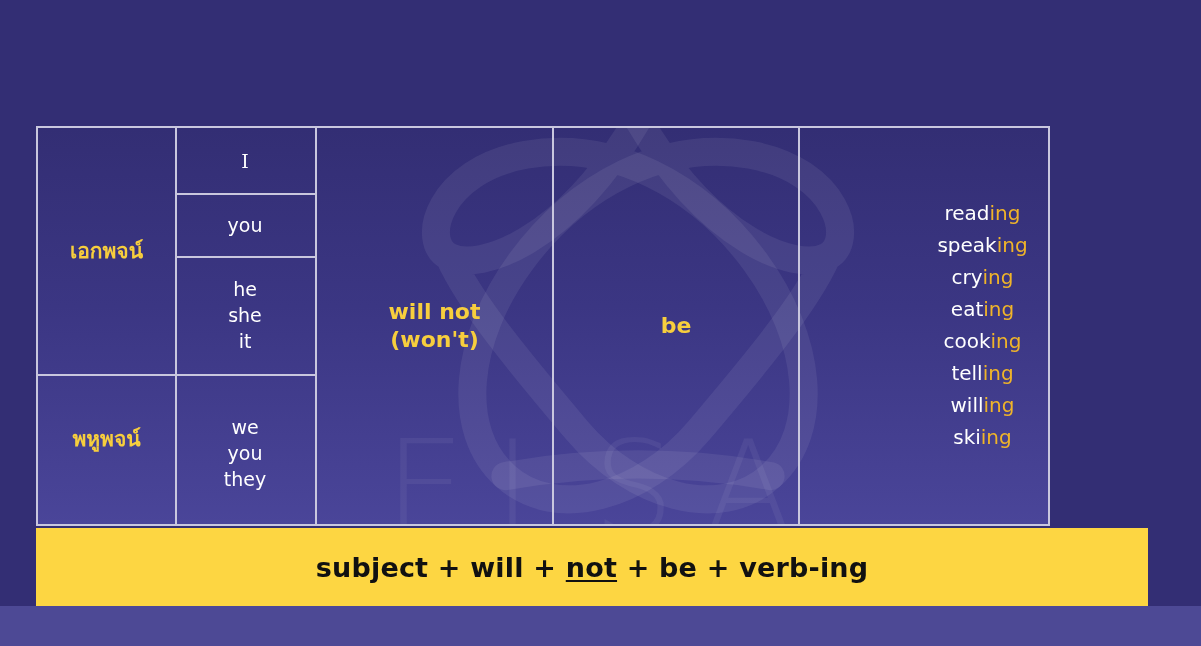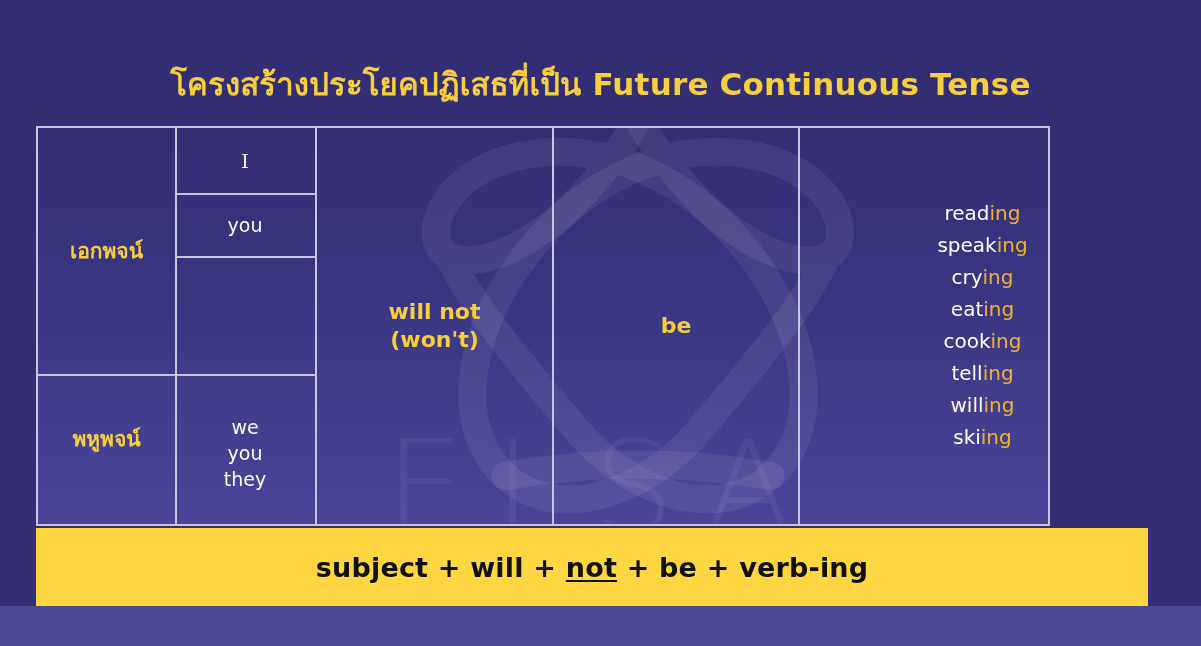--- a/index.html
+++ b/index.html
@@ -177,21 +177,20 @@
   }
   .formula-text .und { text-decoration: underline; text-underline-offset: 3px; }
 </style>
 </head>
 <body>
 
 <div class="slide">
 
   <div class="bottom-band"></div>
 
-  <div class="title">โครงสร้างประโยคปฏิเสธที่เป็น Future Continuous Tense</div>
 
   <div class="table-frame">
 
     <div class="watermark">
       <svg width="1129" height="396" viewBox="0 0 1129 396" xmlns="http://www.w3.org/2000/svg">
         <g transform="translate(600,190) scale(2.55)" fill="none" stroke="rgba(255,255,255,0.072)" stroke-width="11" stroke-linecap="round" stroke-linejoin="round">
           <path d="M0,-78 C28,-30 62,-18 74,-24 C86,-30 78,-58 44,-64
                    C10,-70 -24,-52 -46,-22 C-68,8 -72,44 -52,62
                    C-32,80 2,70 24,44 C46,18 66,-6 74,-24"></path>
           <path d="M0,-78 C-28,-30 -62,-18 -74,-24 C-86,-30 -78,-58 -44,-64
@@ -224,20 +223,27 @@
   </div>
 
   <div class="cell" style="left:175px; top:128px; width:140px; height:65px; font-family:'DejaVu Serif', 'Liberation Serif', serif;">
     <span>I</span>
   </div>
 
   <div class="cell" style="left:175px; top:193px; width:140px; height:63px;">
     <span>you</span>
   </div>
 
+  <div class="cell" style="left:175px; top:256px; width:140px; height:118px;">
+    <span class="stack">
+      <span>he</span>
+      <span>she</span>
+      <span>it</span>
+    </span>
+  </div>
 
   <div class="cell" style="left:175px; top:374px; width:140px; height:158px;">
     <span class="stack">
       <span>we</span>
       <span>you</span>
       <span>they</span>
     </span>
   </div>
 
   <div class="cell accent-lg" style="left:317px; top:128px; width:235px; height:396px;">

